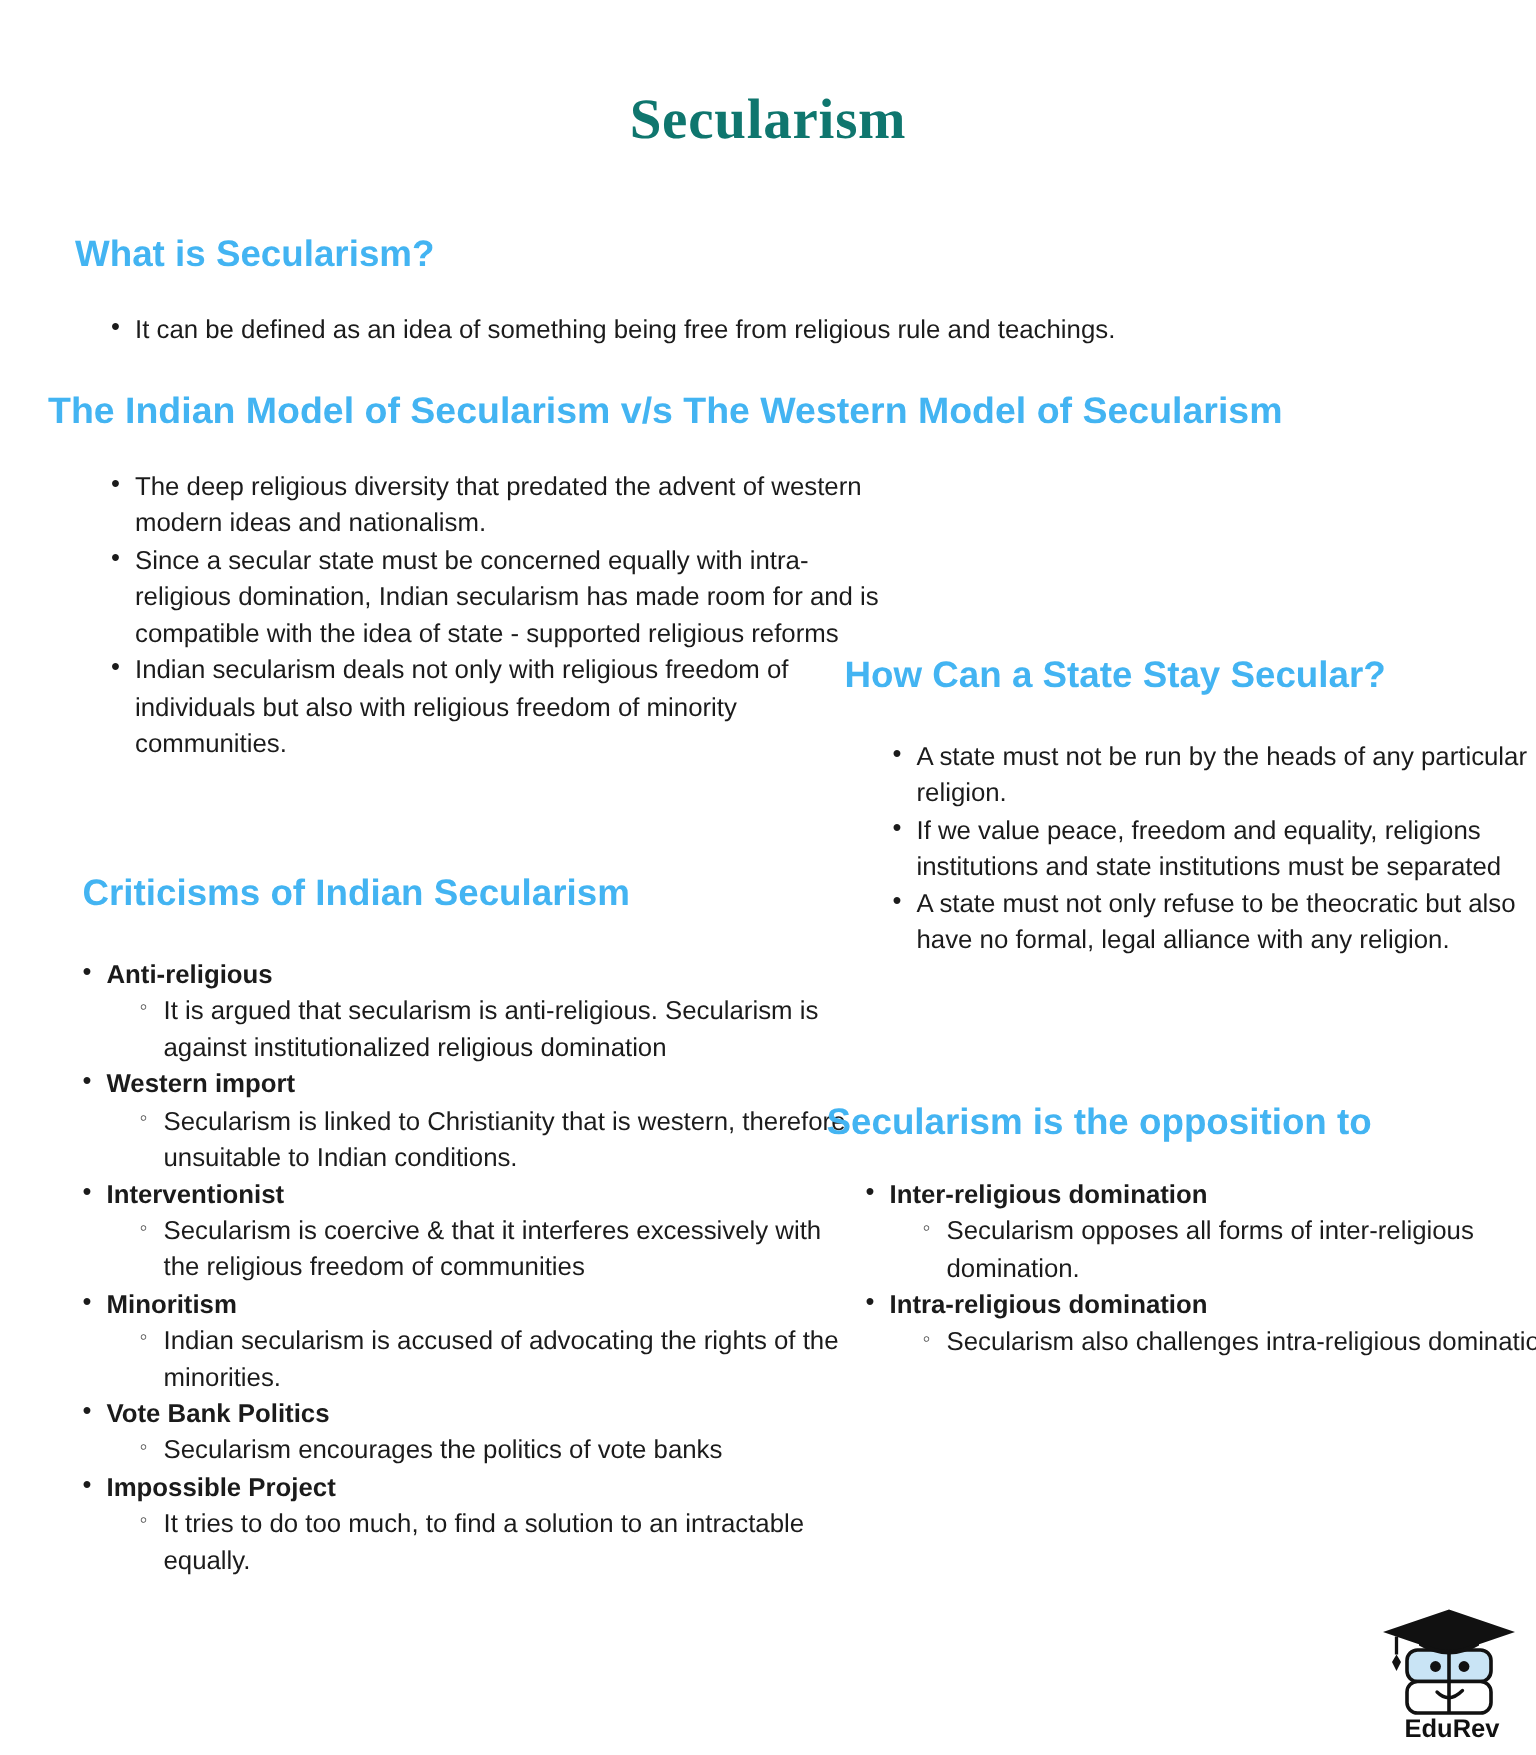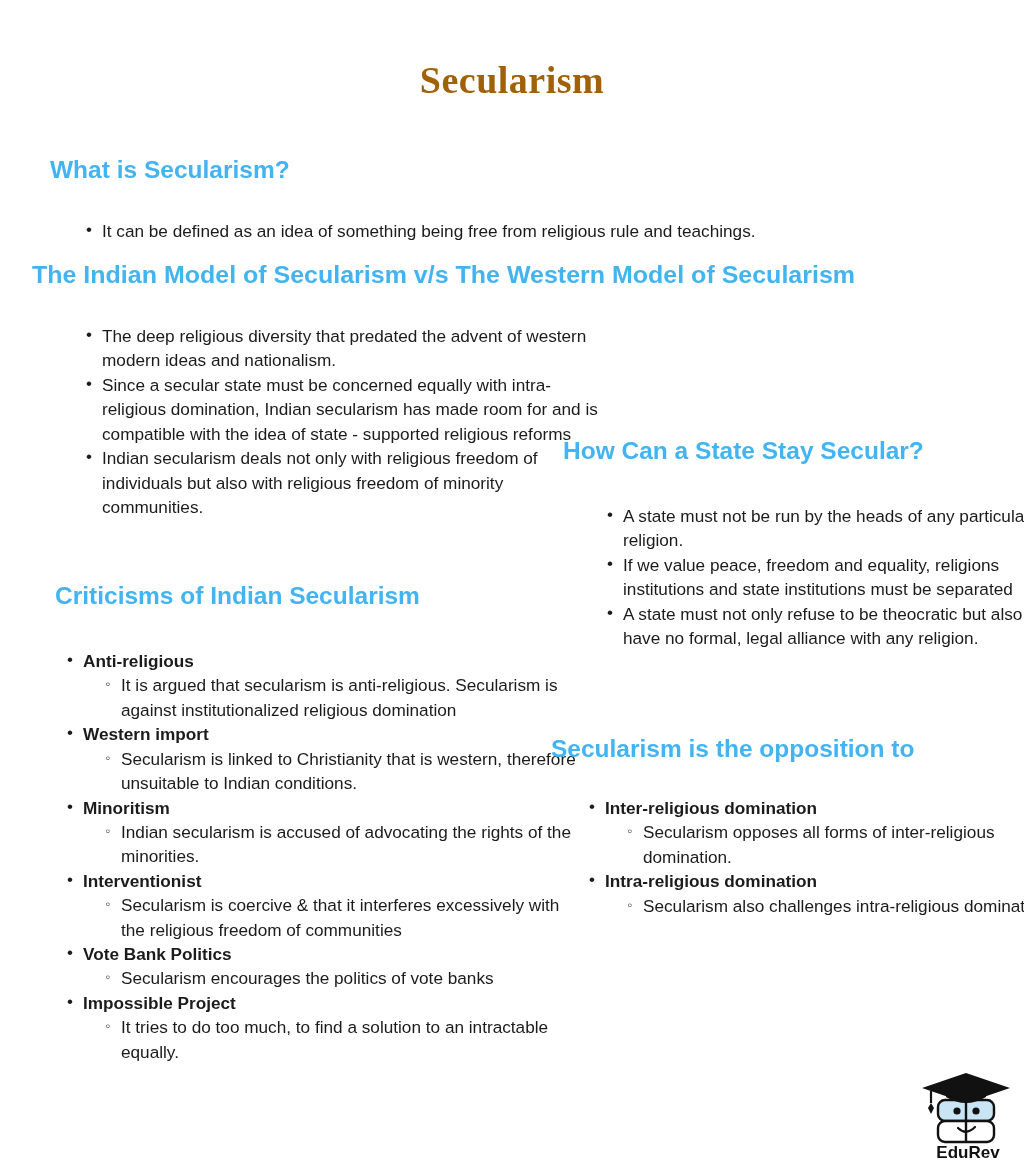--- a/index.html
+++ b/index.html
@@ -20,37 +20,37 @@
   #doc-title {
     position: absolute;
     top: 58px;
     left: 0;
     width: 1024px;
     text-align: center;
     font-family: "Liberation Serif", "DejaVu Serif", serif;
     font-weight: bold;
     font-size: 38px;
     letter-spacing: .5px;
-    color: #a16207;
+    color: #0f766e;
   }
 
   
   .sec-h {
     position: absolute;
     font-family: "Liberation Sans", sans-serif;
     font-weight: bold;
     color: #43b4f2;
     white-space: nowrap;
     line-height: 1.1;
   }
 
   
   ul.lvl1 {
     position: absolute;
-    margin: 12px;
+    margin: 0;
     padding: 0 0 0 22px;
     list-style: none;
     font-size: 17.2px;
     line-height: 1.42;
     color: #1b1b1b;
   }
   ul.lvl1 > li {
     position: relative;
     padding-left: 16px;
     margin: 0 0 0 0;
@@ -138,25 +138,25 @@
   </ul>
 
 <div class="sec-h" id="h-crit">Criticisms of Indian Secularism</div>
 <ul class="lvl1" id="list-crit">
     <li><span class="bold-term">Anti-religious</span><ul class="lvl2">
         <li>It is argued that secularism is anti-religious. Secularism is against institutionalized religious domination</li>
       </ul></li>
     <li><span class="bold-term">Western import</span><ul class="lvl2">
         <li>Secularism is linked to Christianity that is western, therefore unsuitable to Indian conditions.</li>
       </ul></li>
+    <li><span class="bold-term">Interventionist</span><ul class="lvl2">
+        <li>Secularism is coercive &amp; that it interferes excessively with the religious freedom of communities</li>
+      </ul></li>
     <li><span class="bold-term">Minoritism</span><ul class="lvl2">
         <li>Indian secularism is accused of advocating the rights of the minorities.</li>
-      </ul></li>
-    <li><span class="bold-term">Interventionist</span><ul class="lvl2">
-        <li>Secularism is coercive &amp; that it interferes excessively with the religious freedom of communities</li>
       </ul></li>
     <li><span class="bold-term">Vote Bank Politics</span><ul class="lvl2">
         <li>Secularism encourages the politics of vote banks</li>
       </ul></li>
     <li><span class="bold-term">Impossible Project</span><ul class="lvl2">
         <li>It tries to do too much, to find a solution to an intractable equally.</li>
       </ul></li>
   </ul>
 
 <div class="sec-h" id="h-oppo">Secularism is the opposition to</div>

